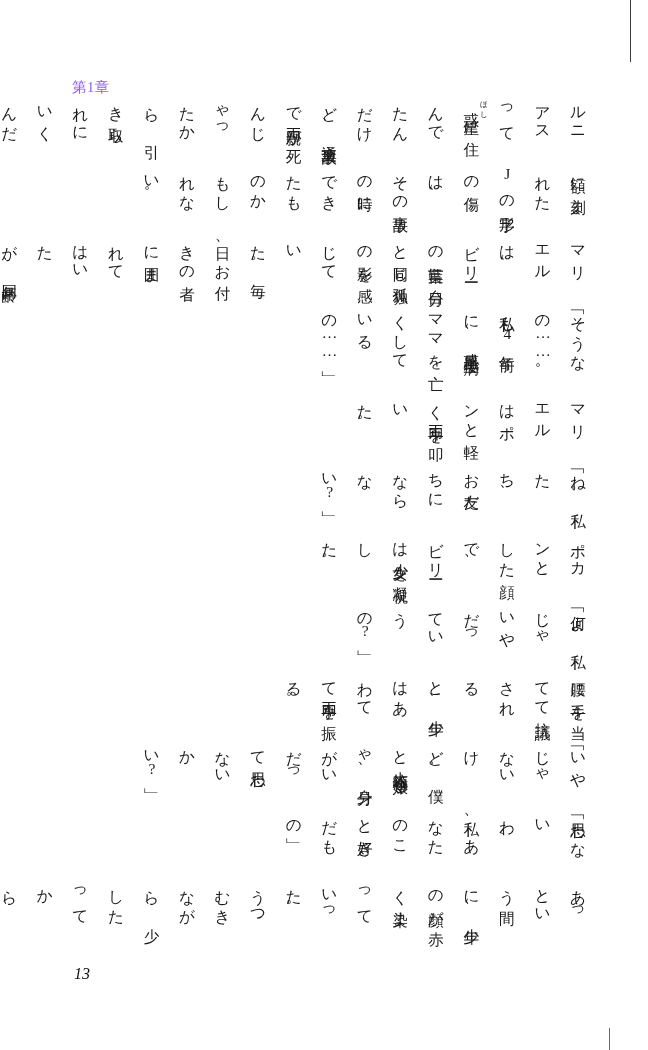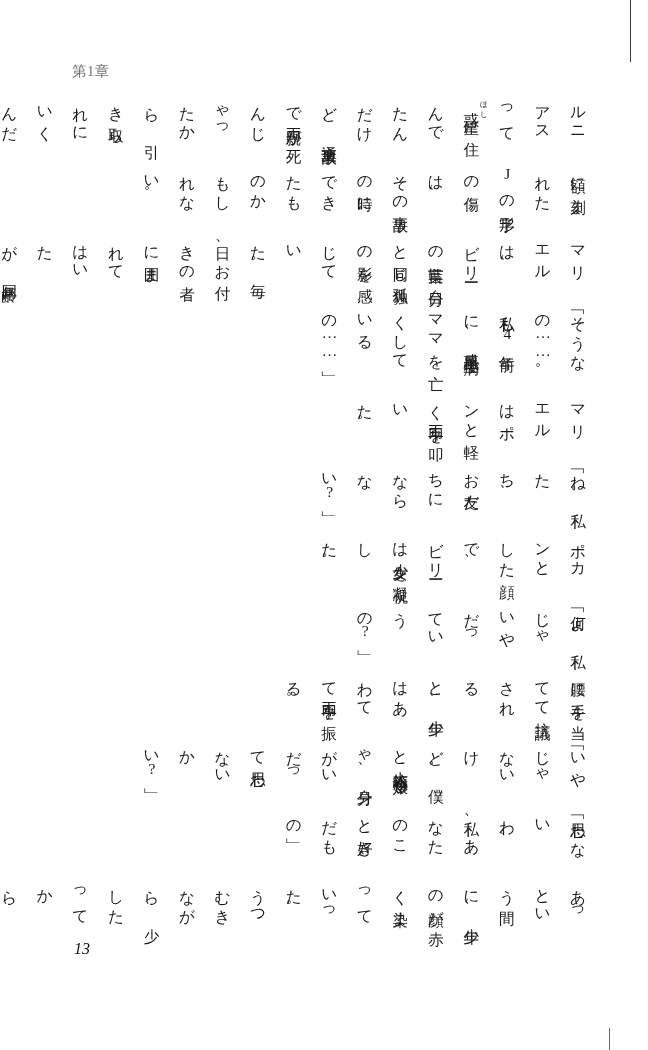--- a/index.html
+++ b/index.html
@@ -37,33 +37,33 @@
     top: 1028px;
     right: 38px;
     width: 1px;
     height: 22px;
     background: #6a6a6a;
   }
 
   
   .running-head {
     position: absolute;
-    top: 62px;
+    top: 78px;
     left: 72px;
     font-size: 14.5px;
     letter-spacing: 0.5px;
-    color: #737373;
+    color: #8b5cf6;
     white-space: nowrap;
   }
 
   
   .folio {
     position: absolute;
     left: 74px;
-    top: 940px;
+    top: 965px;
     font-size: 16px;
     font-style: italic;
     font-family: "Liberation Serif", serif;
     color: #111111;
   }
 
   
   .textblock {
     position: absolute;
     top: 96px;

